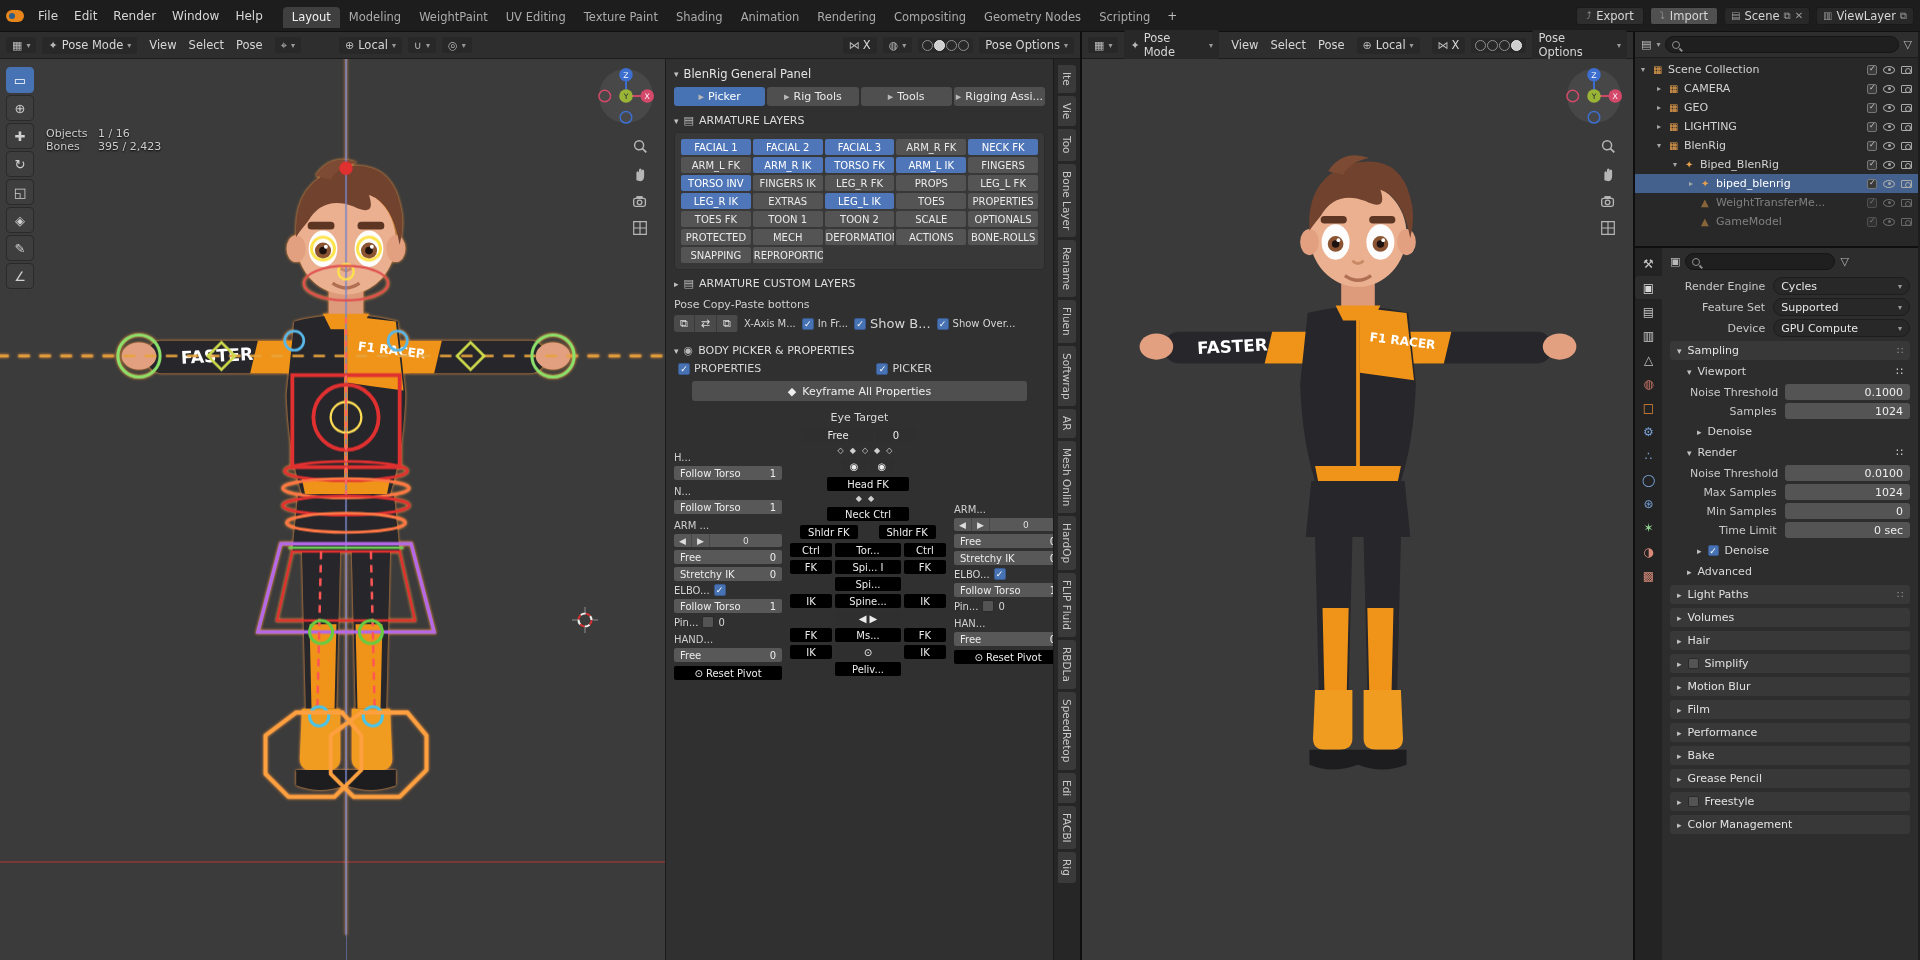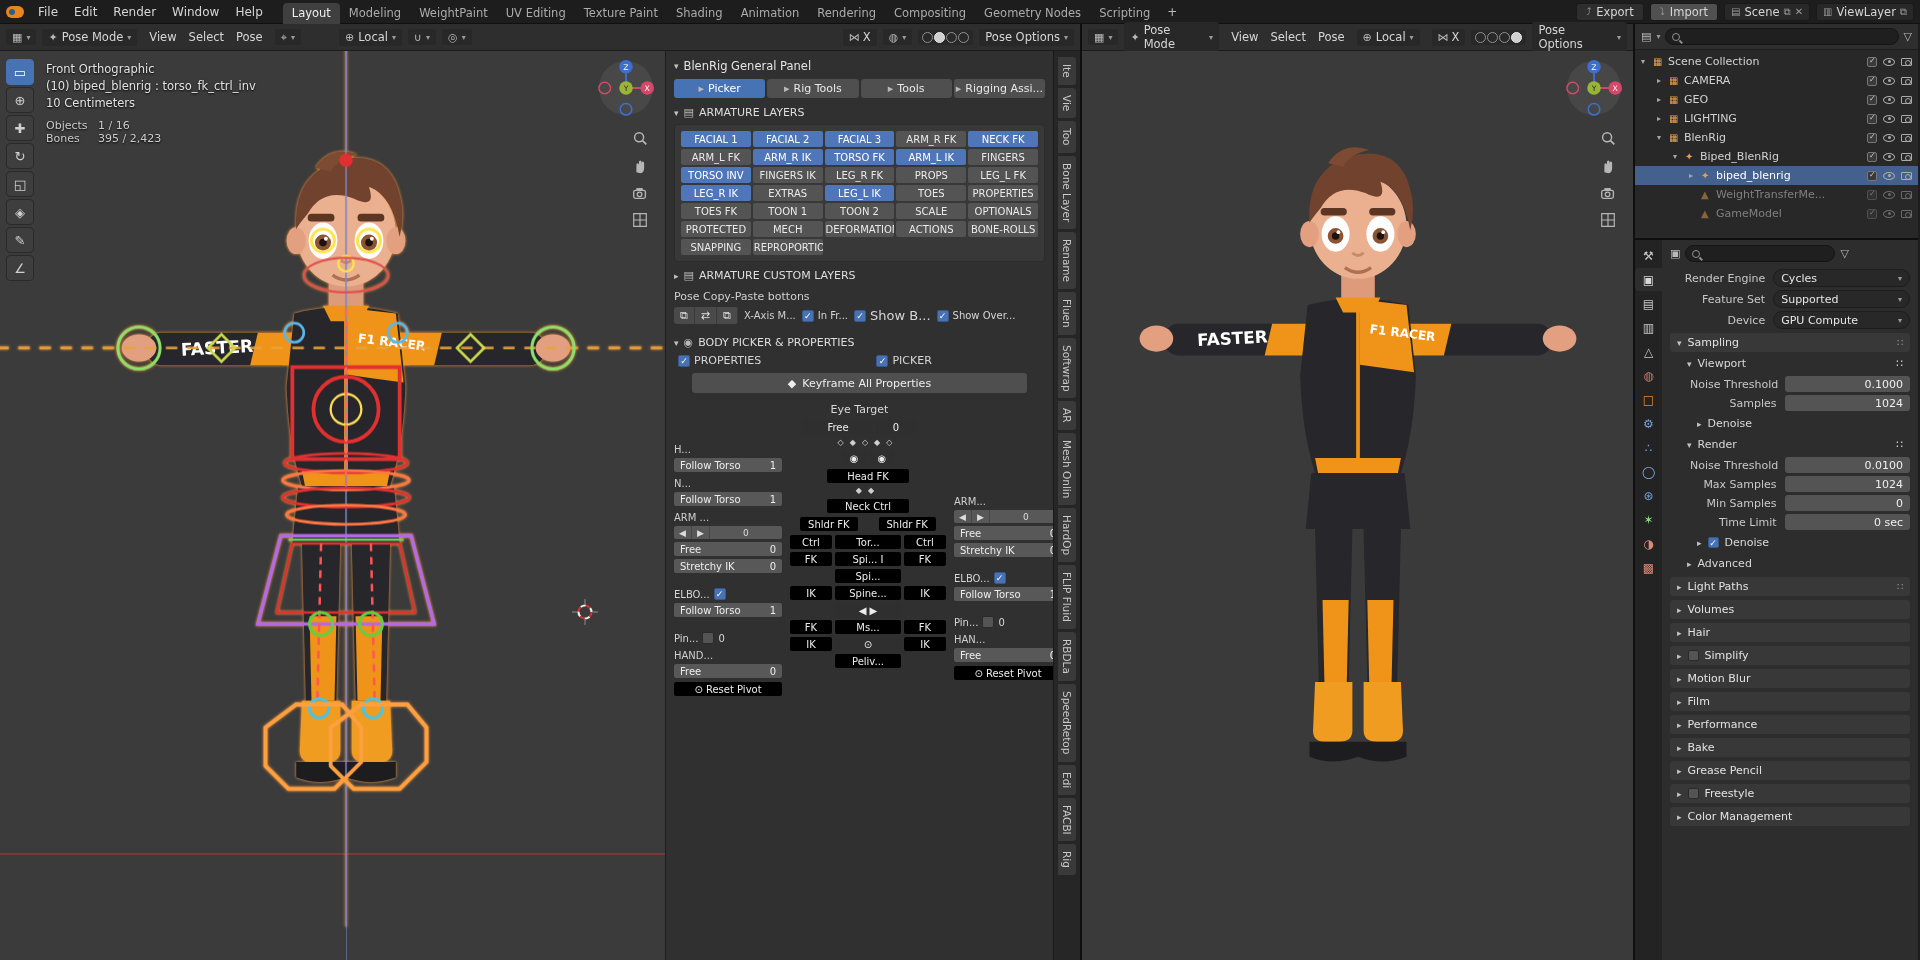--- a/index.html
+++ b/index.html
@@ -2,21 +2,21 @@
 <html><head>
 <meta charset="utf-8">
 <style>
 *{box-sizing:border-box;margin:0;padding:0}
 html,body{background:#0d0d0d}
 #app{width:1920px;height:960px;position:relative;background:#1d1d1d;
   font-family:"DejaVu Sans","Liberation Sans",sans-serif;font-size:12px;color:#d6d6d6;overflow:hidden;user-select:none}
 .row{display:flex;align-items:center}
 
 
-.topbar{height:24px;background:#1d1d1d;border-bottom:1px solid #101010;display:flex;align-items:center;gap:2px;padding:0 6px}
+.topbar{height:32px;background:#1d1d1d;border-bottom:1px solid #101010;display:flex;align-items:center;gap:2px;padding:0 6px}
 .blogo{width:18px;height:12px;border-radius:6px;background:#e8861c;position:relative;margin-right:4px}
 .blogo::after{content:"";position:absolute;left:3px;top:3px;width:6px;height:6px;border-radius:50%;background:#2b5f8a}
 .menu-item{padding:2px 8px;border-radius:3px;color:#d6d6d6}
 .ws-wrap{display:flex;align-items:flex-end;margin-left:10px;height:24px}
 .ws-tab{padding:3px 9px 4px;color:#ababab;font-size:11.5px;border-radius:4px 4px 0 0}
 .ws-tab.active{background:#3f3f3f;color:#efefef}
 .ws-add{padding:2px 6px;color:#bbb}
 .tb-right{margin-left:auto;display:flex;align-items:center;gap:6px}
 .tb-btn{display:flex;gap:5px;align-items:center;background:#2e2e2e;border:1px solid #1a1a1a;border-radius:3px;padding:1px 9px;font-size:11.5px}
 .tb-btn.lite{background:#505050}
@@ -91,21 +91,21 @@
 .pk-label{color:#cfcfcf;font-size:10px;margin-top:6px}
 .pk-cols{display:flex;gap:8px;margin-top:4px}
 .pk-side{width:108px;flex:none}
 .pk-center{flex:1;display:flex;flex-direction:column;align-items:center}
 .pk-grid{display:grid;grid-template-columns:42px 66px 42px;gap:3px;margin-top:4px;align-items:center;justify-items:stretch}
 .pk-grid .pk-btn{padding:1.5px 2px}
 .dots{color:#cfcfcf;font-size:8px;letter-spacing:6px}
 .pk-stepper{display:flex;background:#585858;border-radius:2px;margin-top:3px;font-size:9px;color:#ddd}
 .pk-stepper span{padding:1.5px 5px;border-right:1px solid #474747}
 .pk-stepper span:last-child{border-right:none;flex:1;text-align:center}
-.pin-row{display:flex;align-items:center;gap:4px;margin-top:15px;font-size:10px;color:#d6d6d6}
+.pin-row{display:flex;align-items:center;gap:4px;margin-top:3px;font-size:10px;color:#d6d6d6}
 
 
 .tabstrip{width:27px;background:#262626;border-left:1px solid #1a1a1a;padding-top:6px;display:flex;flex-direction:column;gap:3px;align-items:center;overflow:hidden}
 .vtab{writing-mode:vertical-rl;background:#3a3a3a;color:#c9c9c9;font-size:10.5px;padding:7px 3px;border-radius:0 3px 3px 0;white-space:nowrap}
 
 
 .right-col{width:283px;display:flex;flex-direction:column;background:#2b2b2b}
 .outliner{height:216px;border-bottom:2px solid #0f0f0f;display:flex;flex-direction:column}
 .ol-header{height:26px;background:#2e2e2e;border-bottom:1px solid #1d1d1d;display:flex;align-items:center;gap:5px;padding:0 6px}
 .search{flex:1;height:17px;background:#1f1f1f;border:1px solid #151515;border-radius:9px;display:flex;align-items:center;padding:0 6px;gap:4px}
@@ -383,25 +383,20 @@
           <span class="tool active">▭</span>
               <span class="tool">⊕</span>
               <span class="tool">✚</span>
               <span class="tool">↻</span>
               <span class="tool">◱</span>
               <span class="tool">◈</span>
               <span class="tool">✎</span>
               <span class="tool">∠</span>
             </div>
 
-          <div class="vp-text">
-            <div>Front Orthographic</div>
-            <div>(10) biped_blenrig : torso_fk_ctrl_inv</div>
-            <div>10 Centimeters</div>
-          </div>
           <div class="vp-stats">
 
           <div class="srow">
                 <span class="sl">Objects</span>
                 <span>1 / 16</span>
               </div>
               <div class="srow">
                 <span class="sl">Bones</span>
                 <span>395 / 2,423</span>
               </div>

